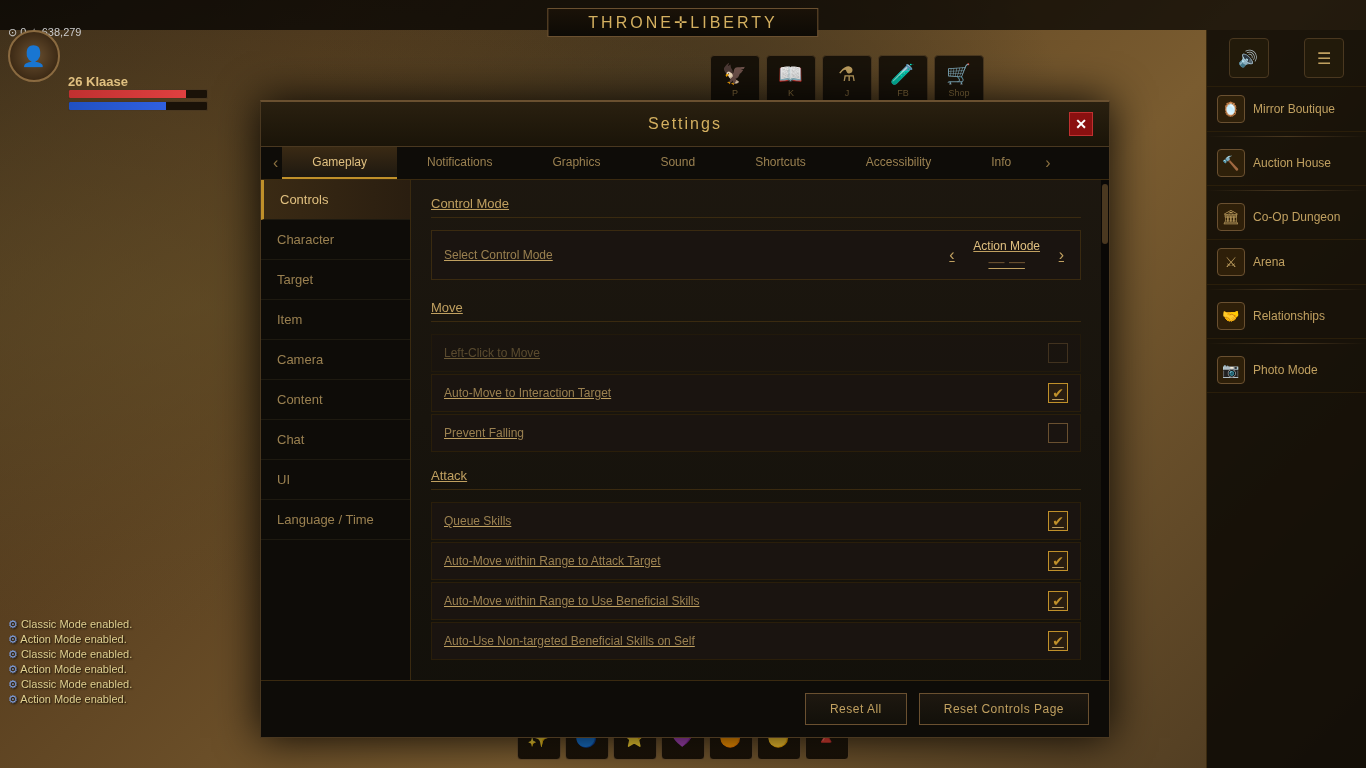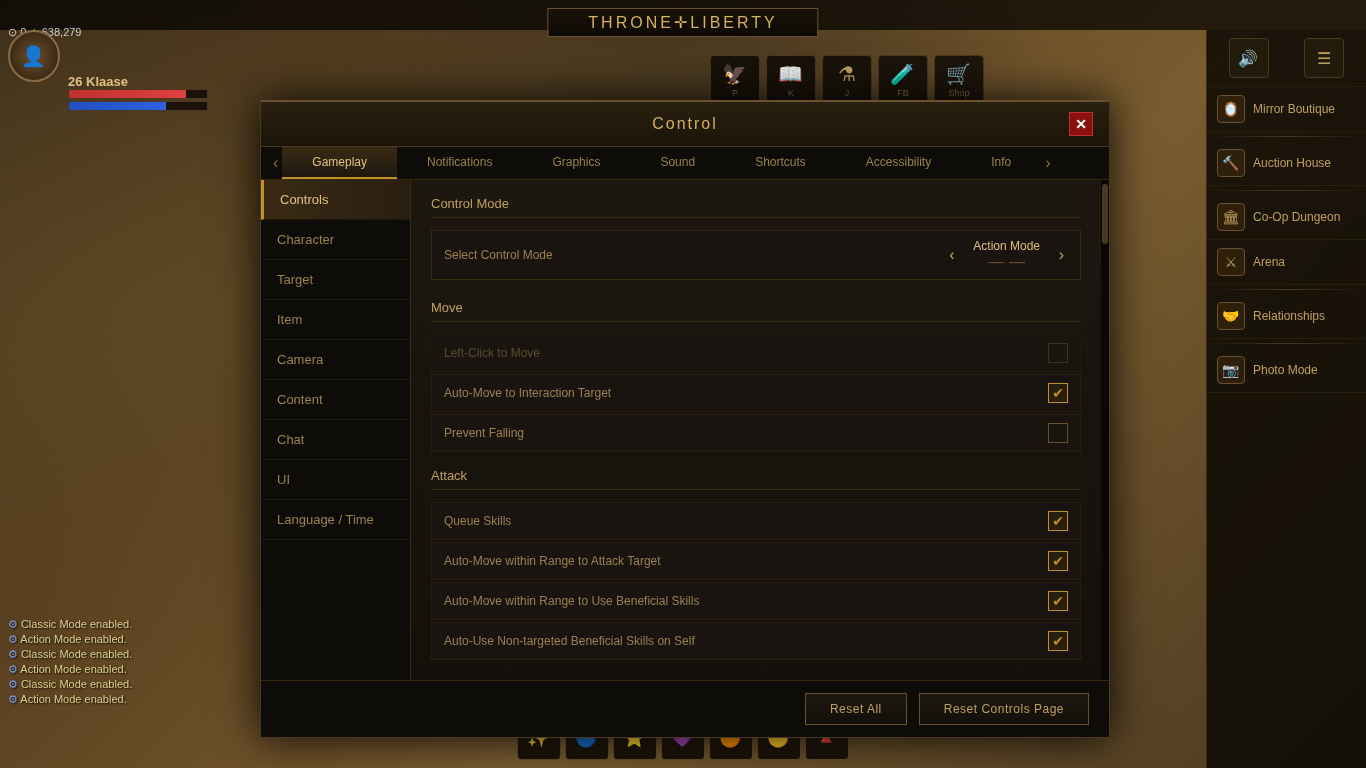--- a/index.html
+++ b/index.html
@@ -250,20 +250,21 @@
       color: #e0c080;
       border-left: 3px solid #c0902a;
     }
 
     
     .settings-content {
       flex: 1;
       padding: 16px 20px;
       overflow-y: auto;
       color: #c0a060;
+      text-decoration: underline;
     }
 
     .settings-content::-webkit-scrollbar { width: 6px; }
     .settings-content::-webkit-scrollbar-track { background: #0e0c08; }
     .settings-content::-webkit-scrollbar-thumb { background: #4a3820; border-radius: 3px; }
 
     .section-title {
       color: #c0a060;
       font-size: 13px;
       margin-bottom: 12px;
@@ -568,21 +569,21 @@
   <div class="right-panel-item">
     <div class="rp-icon">📷</div>
     <span>Photo Mode</span>
   </div>
 </div>
 
 <div class="settings-overlay">
 
   <div class="settings-header">
     <div style="width:24px"></div>
-    <div class="settings-title">Control</div>
+    <div class="settings-title">Settings</div>
     <div class="close-btn">✕</div>
   </div>
 
   <div class="tab-bar">
     <div class="tab-nav-btn">‹</div>
     <div class="tab-item active">Gameplay</div>
     <div class="tab-item">Notifications</div>
     <div class="tab-item">Graphics</div>
     <div class="tab-item">Sound</div>
     <div class="tab-item">Shortcuts</div>

